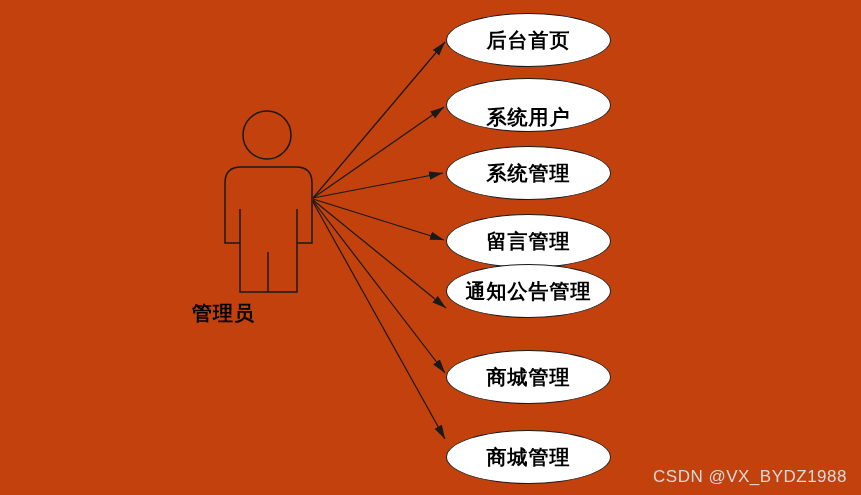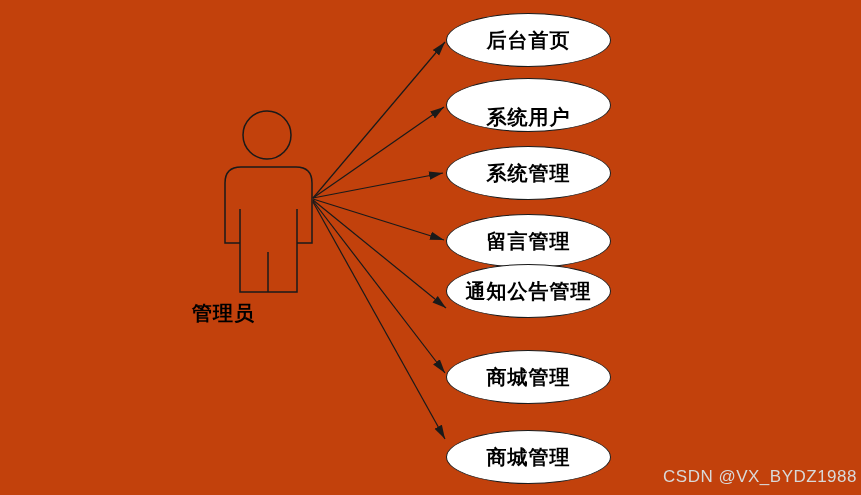--- a/index.html
+++ b/index.html
@@ -55,21 +55,21 @@
     top: 300px;
     width: 150px;
     text-align: left;
     font-size: 20px;
     font-weight: bold;
     color: #000000;
     letter-spacing: 1px;
   }
   .watermark {
     position: absolute;
-    right: 4px;
+    right: 14px;
     top: 467px;
     font-family: "Liberation Sans", "DejaVu Sans", sans-serif;
     font-size: 17px;
     color: #d9d9d9;
     letter-spacing: 0.5px;
     user-select: none;
   }
 </style>
 </head>
 <body>

